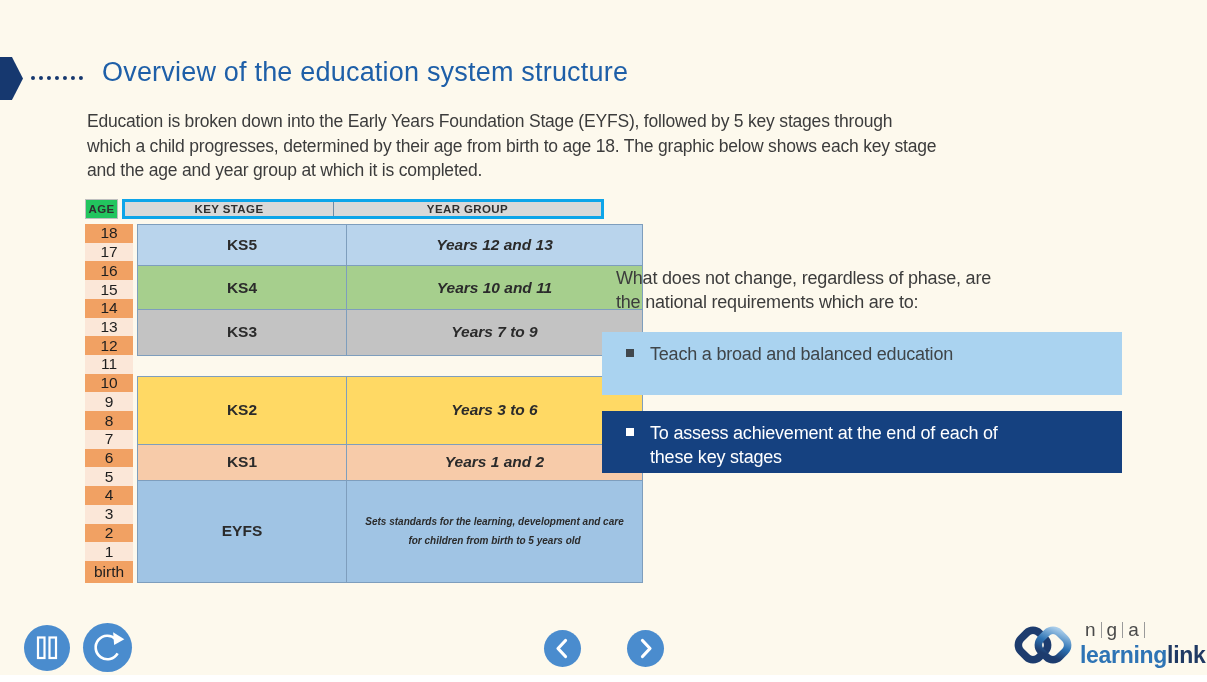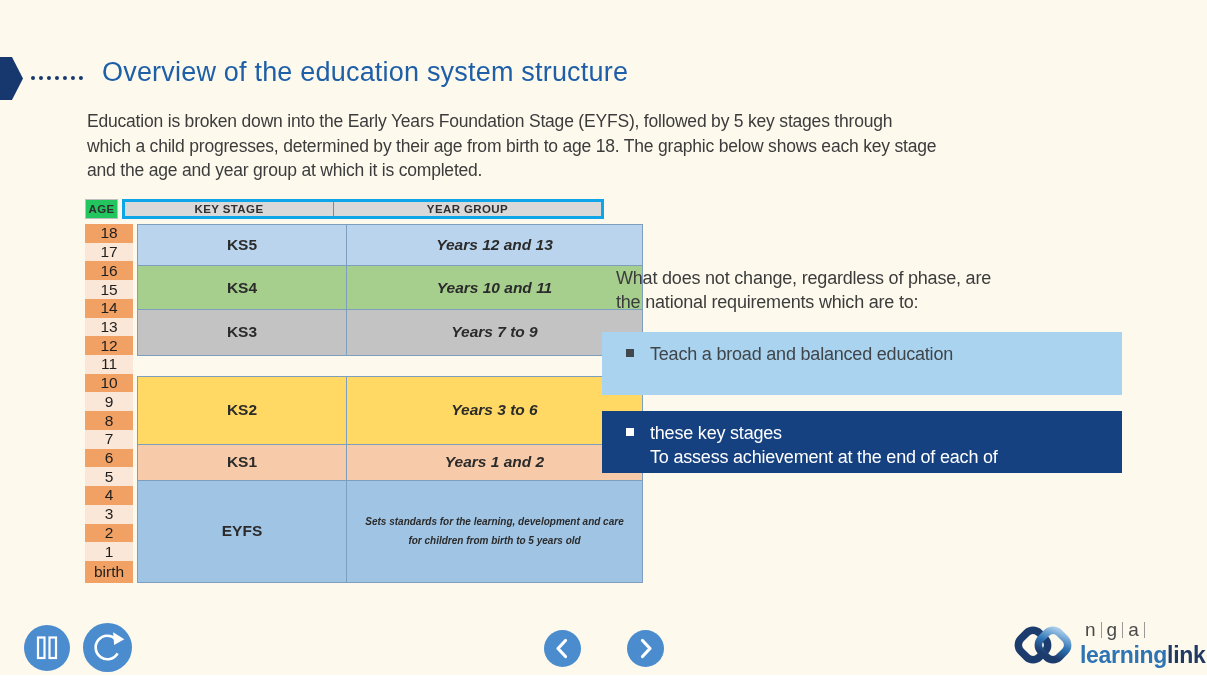--- a/index.html
+++ b/index.html
@@ -152,22 +152,22 @@
   </div>
 
   <div class="callout light">
     <span class="bullet-sq"></span>
     <span class="txt">Teach a broad and balanced education</span>
   </div>
 
   <div class="callout dark">
     <span class="bullet-sq"></span>
     <span class="txt">
+      <div>To assess achievement at the end of each of</div>
       <div>these key stages</div>
-      <div>To assess achievement at the end of each of</div>
     </span>
   </div>
 
   <div class="pbtn" id="btn-pause">
     <svg width="46" height="46" viewBox="0 0 46 46">
       <rect x="14" y="12.5" width="6.5" height="20.5" fill="none" stroke="#fff" stroke-width="2.2"></rect>
       <rect x="25.5" y="12.5" width="6.5" height="20.5" fill="none" stroke="#fff" stroke-width="2.2"></rect>
     </svg>
   </div>
   <div class="pbtn" id="btn-replay">

